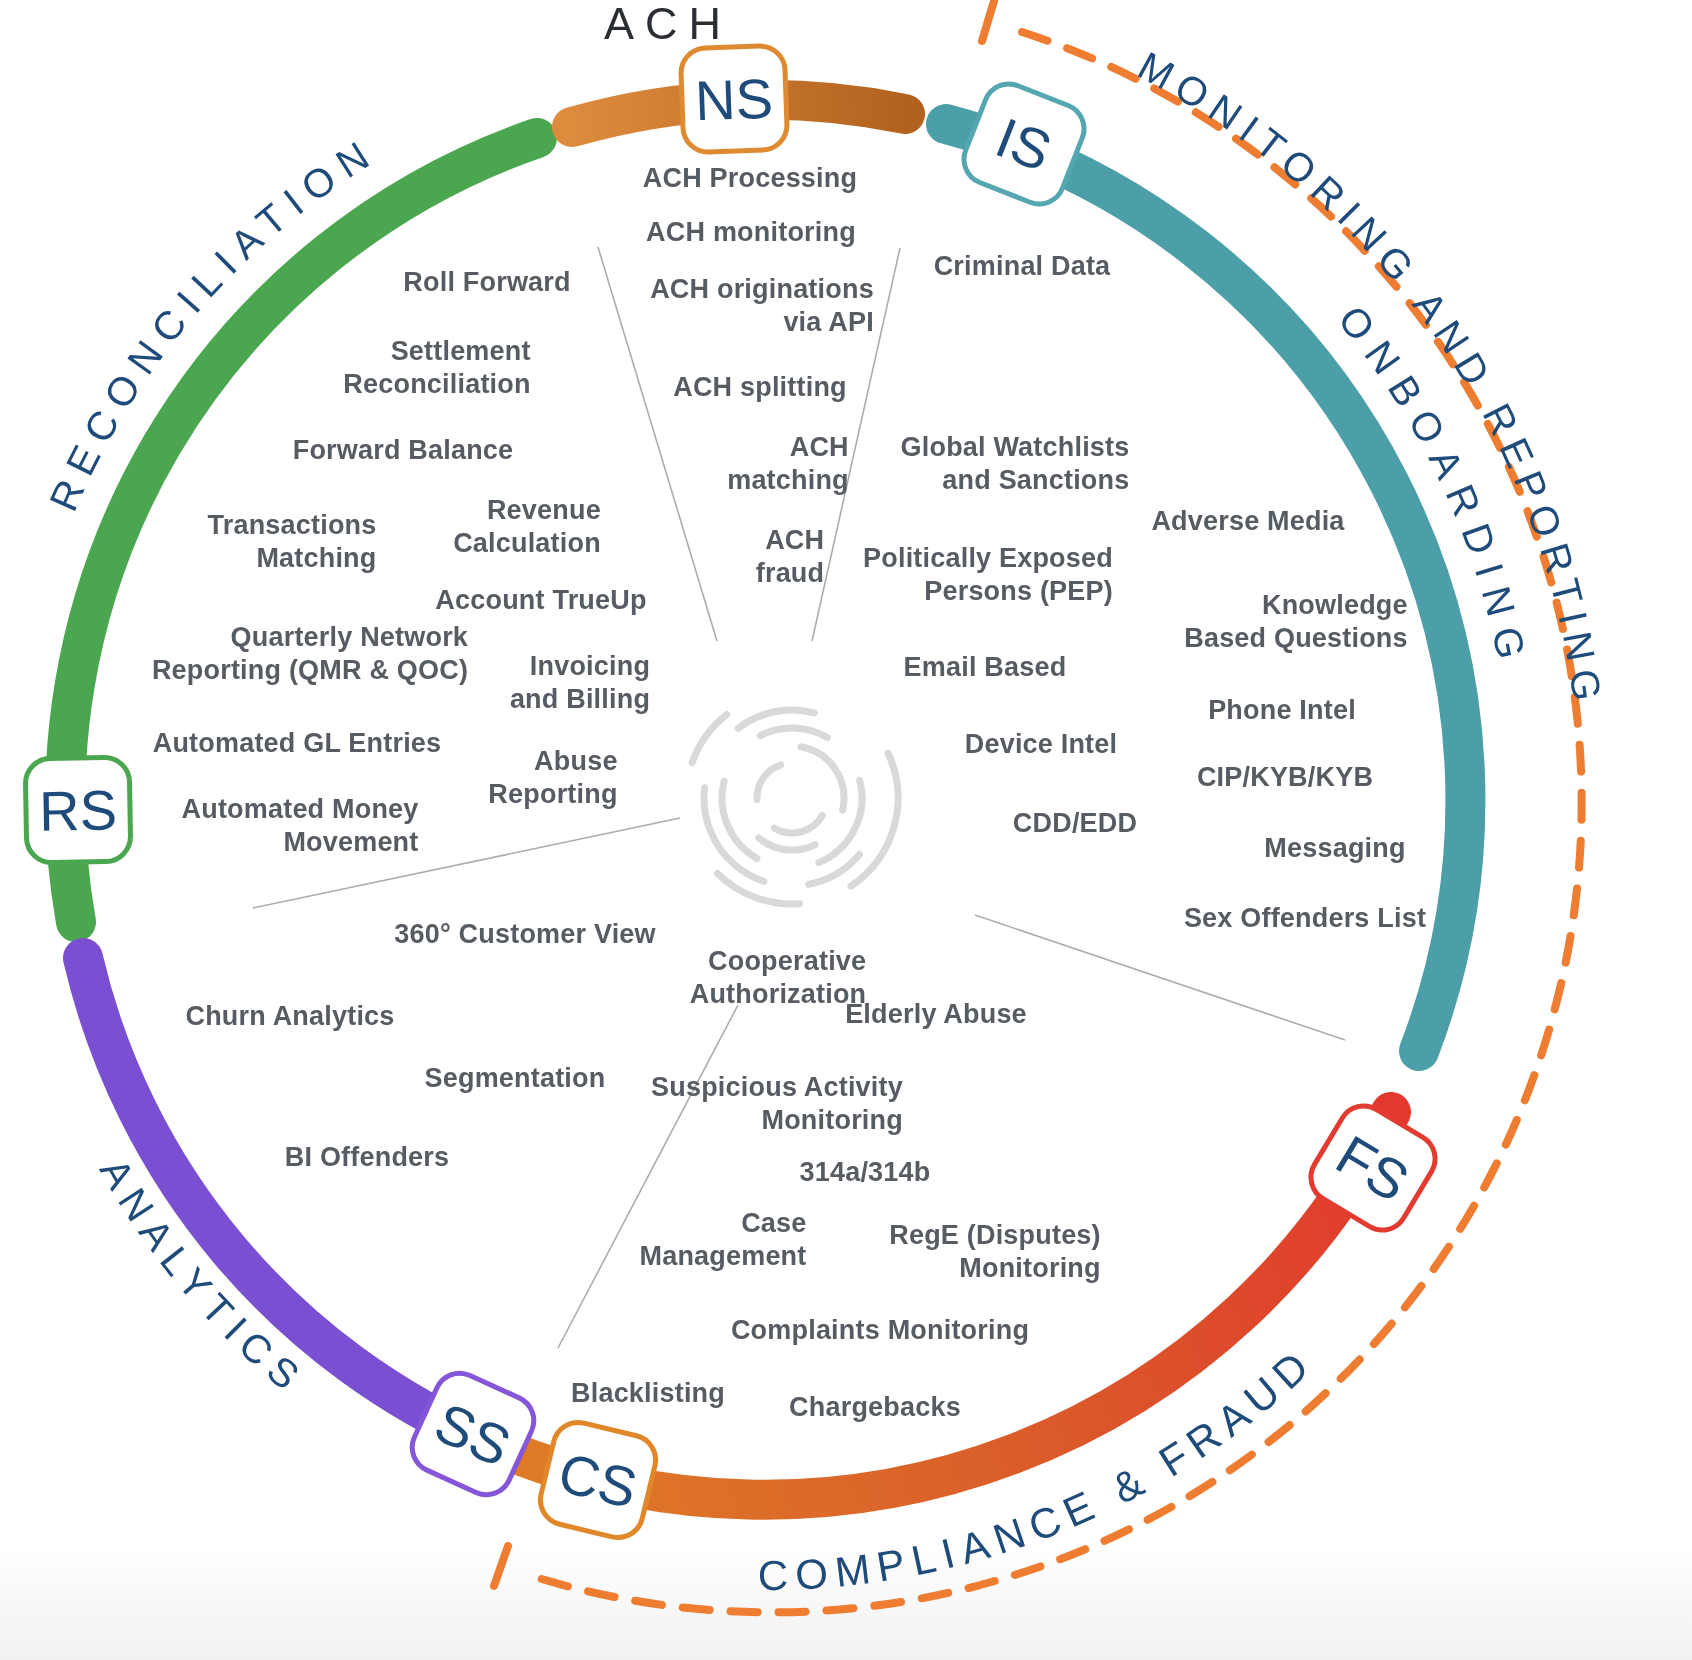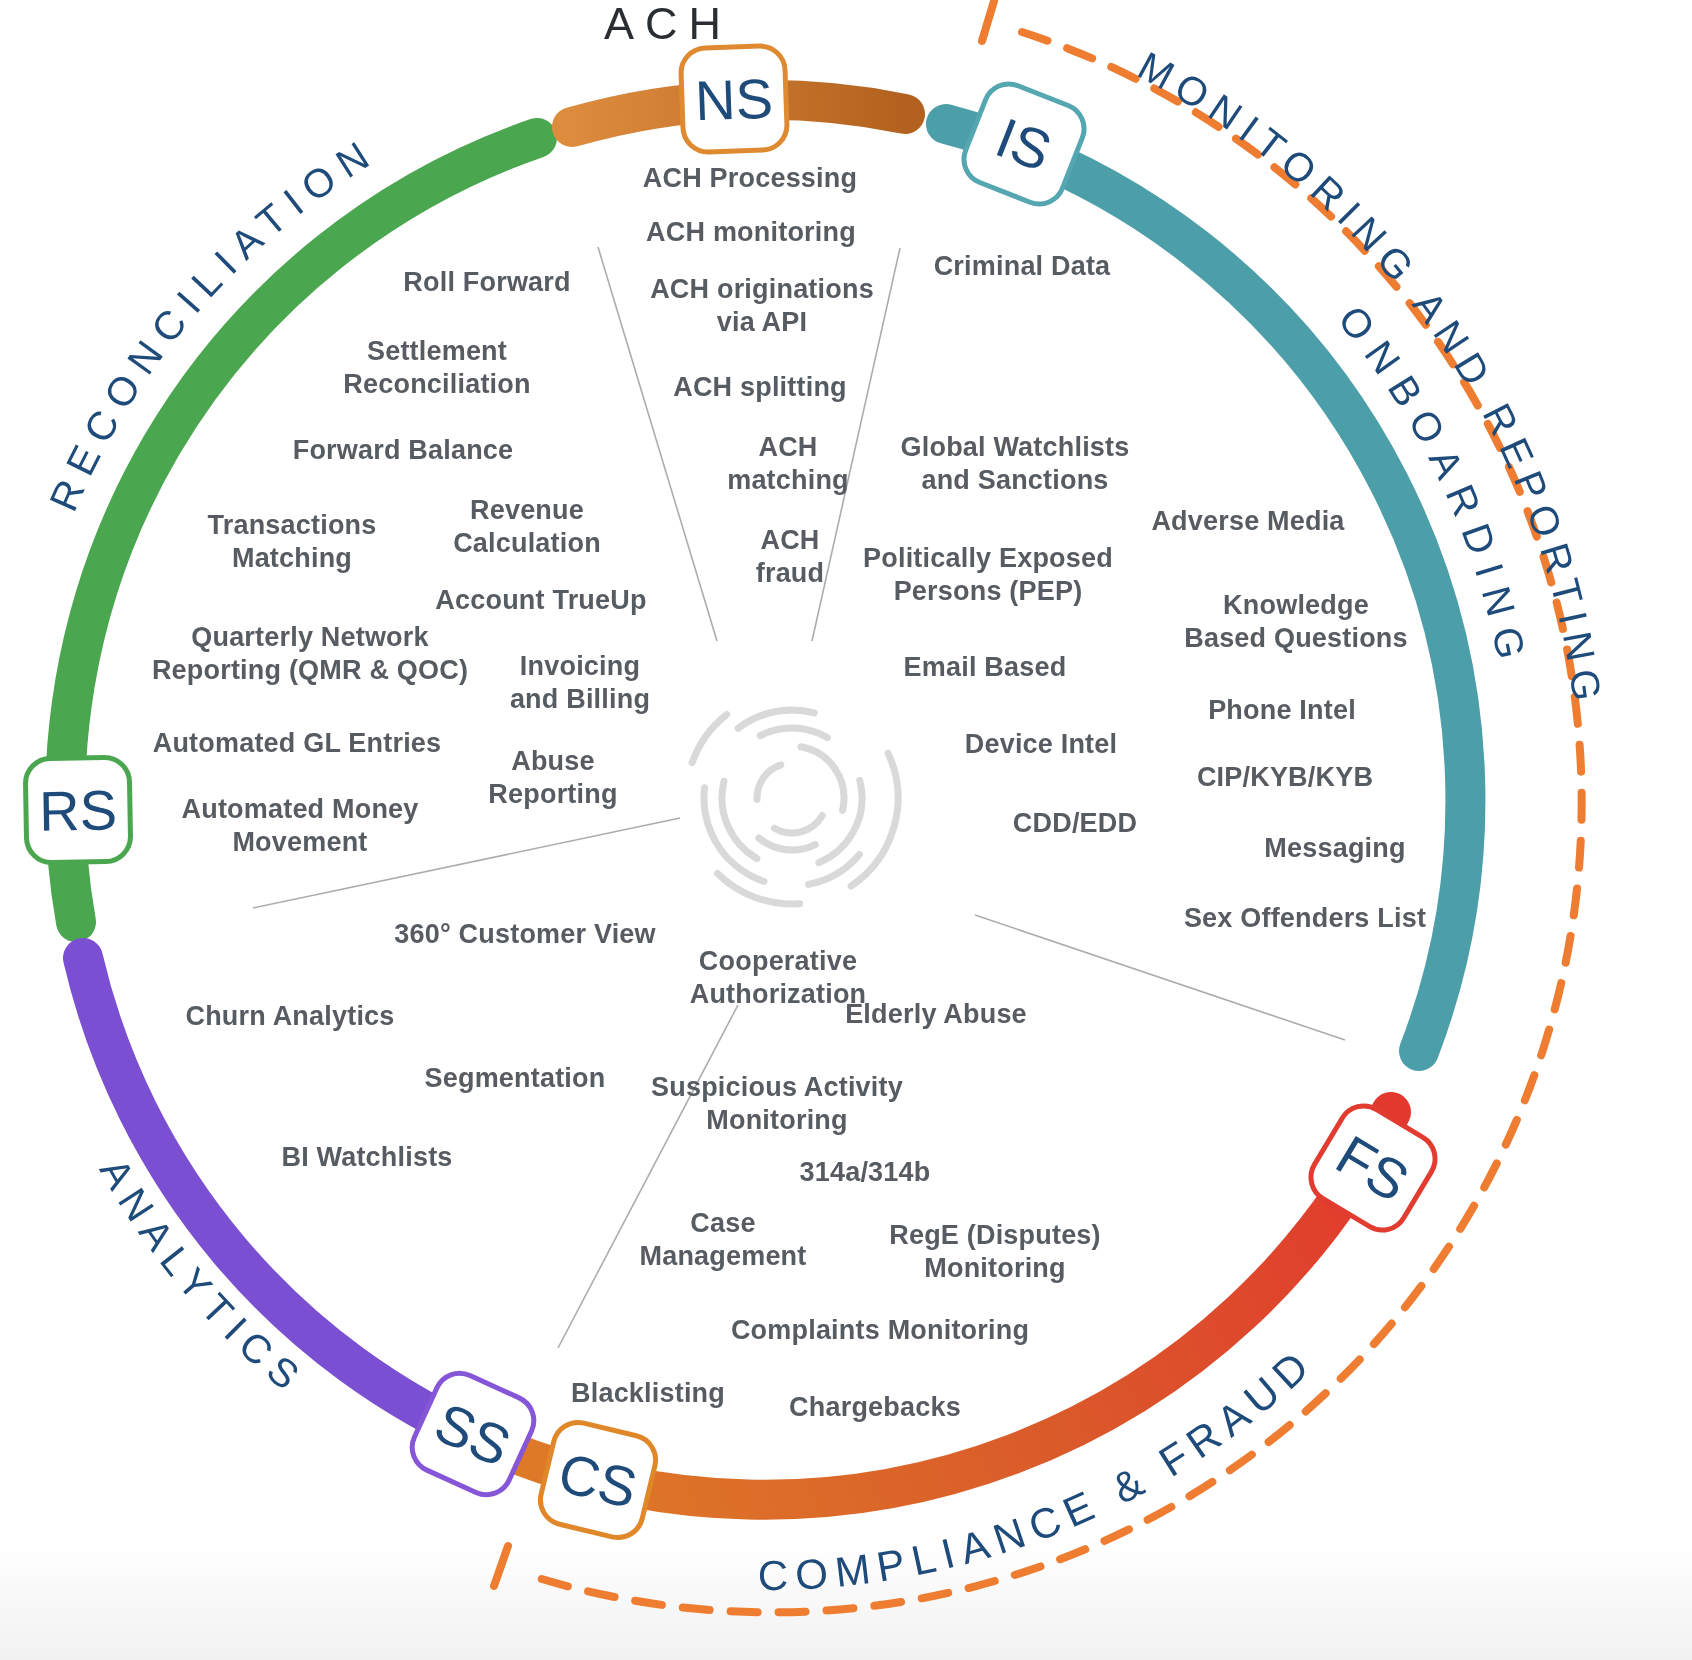--- a/index.html
+++ b/index.html
@@ -5,21 +5,21 @@
   html,body{margin:0;padding:0;background:#fff;}
   .stage{
     position:relative;width:1692px;height:1660px;overflow:hidden;
     background:linear-gradient(180deg,#ffffff 0%,#ffffff 93%,#f1f1f2 100%);
     font-family:"Liberation Sans",sans-serif;
   }
   .stage svg{position:absolute;left:0;top:0;}
   .labels{position:absolute;left:0;top:0;width:100%;height:100%;}
   .it{
     position:absolute;transform:translate(-50%,-50%);
-    white-space:pre-line;text-align:center;
+    white-space:pre-line;text-align:right;
     font-weight:600;font-size:27px;line-height:1.22;
     color:#575C62;letter-spacing:.2px;
   }
   .ach-title{
     position:absolute;transform:translate(-50%,-50%);
     font-weight:400;font-size:45px;letter-spacing:11px;color:#2A2E32;
   }
   .curved{font-family:"Liberation Sans",sans-serif;font-weight:400;}
   .badge-letter{font-family:"Liberation Sans",sans-serif;font-weight:400;}
 </style>
@@ -154,21 +154,21 @@
 Management</div>
     <div class="it" style="left:995px;top:1252px">RegE (Disputes)
 Monitoring</div>
     <div class="it" style="left:880px;top:1330px">Complaints Monitoring</div>
     <div class="it" style="left:648px;top:1393px">Blacklisting</div>
     <div class="it" style="left:875px;top:1407px">Chargebacks</div>
 
     <div class="it" style="left:525px;top:934px">360° Customer View</div>
     <div class="it" style="left:290px;top:1016px">Churn Analytics</div>
     <div class="it" style="left:515px;top:1078px">Segmentation</div>
-    <div class="it" style="left:367px;top:1157px">BI Watchlists</div>
+    <div class="it" style="left:367px;top:1157px">BI Offenders</div>
 
     <div class="it" style="left:487px;top:282px">Roll Forward</div>
     <div class="it" style="left:437px;top:368px">Settlement
 Reconciliation</div>
     <div class="it" style="left:403px;top:450px">Forward Balance</div>
     <div class="it" style="left:292px;top:542px">Transactions
 Matching</div>
     <div class="it" style="left:527px;top:527px">Revenue
 Calculation</div>
     <div class="it" style="left:541px;top:600px">Account TrueUp</div>

